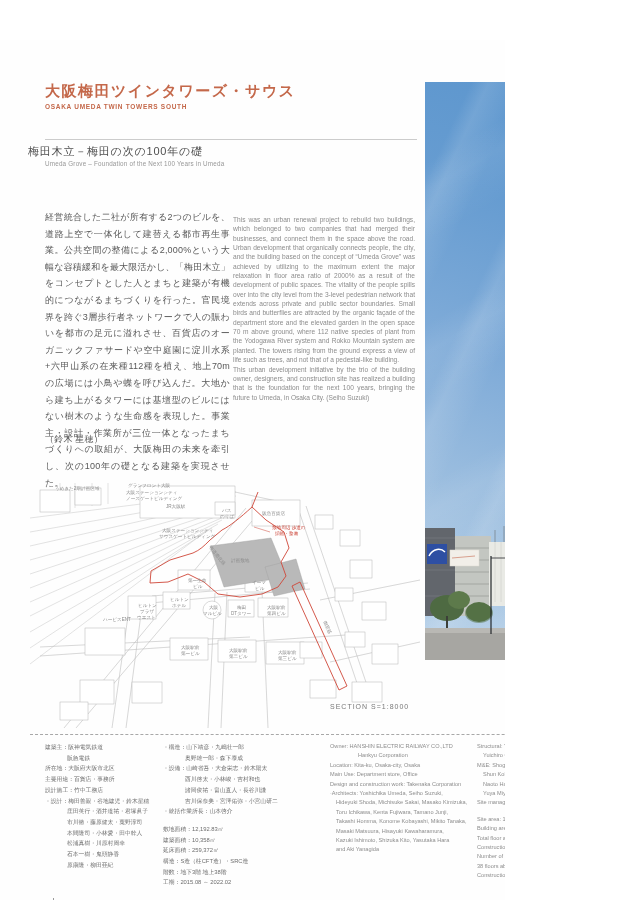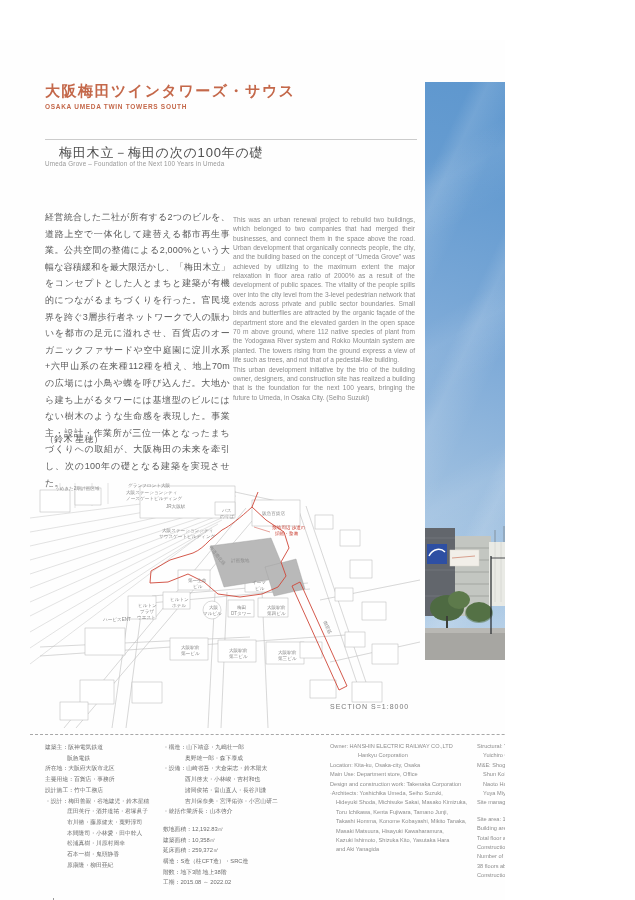--- a/index.html
+++ b/index.html
@@ -4,21 +4,21 @@
 <style>
   html,body{margin:0;padding:0;background:#ffffff;}
   .page{position:relative;width:505px;height:900px;background:#fefefe;overflow:hidden;
         font-family:"Liberation Sans","DejaVu Sans",sans-serif;margin-top:40px;}
   .abs{position:absolute;}
 
   
   .title-jp{left:45px;top:42px;font-size:15px;font-weight:bold;letter-spacing:1.5px;color:#c4684a;}
   .title-en{left:45px;top:63px;font-size:6.5px;letter-spacing:.7px;color:#c4684a;font-weight:bold;}
   .head-rule{left:45px;top:99px;width:372px;border-top:1px solid #cccccc;height:0;}
-  .sub-jp{left:59px;top:104px;font-size:13px;letter-spacing:.8px;color:#4e4e4e;}
+  .sub-jp{left:28px;top:104px;font-size:11px;letter-spacing:.8px;color:#4e4e4e;}
   .sub-en{left:45px;top:120px;font-size:6.3px;letter-spacing:.2px;color:#979797;}
 
   
   .jp-body{left:45px;top:169px;width:185px;font-size:9px;line-height:16.6px;color:#585858;
            text-align:justify;letter-spacing:.2px;}
   .jp-author{left:45px;top:393px;font-size:9px;color:#585858;letter-spacing:.2px;}
   .en-body{left:233px;top:175px;width:182px;font-size:6.6px;line-height:9.35px;color:#8c8c8c;text-align:justify;}
   .en-body p{margin:0;}
 
   

